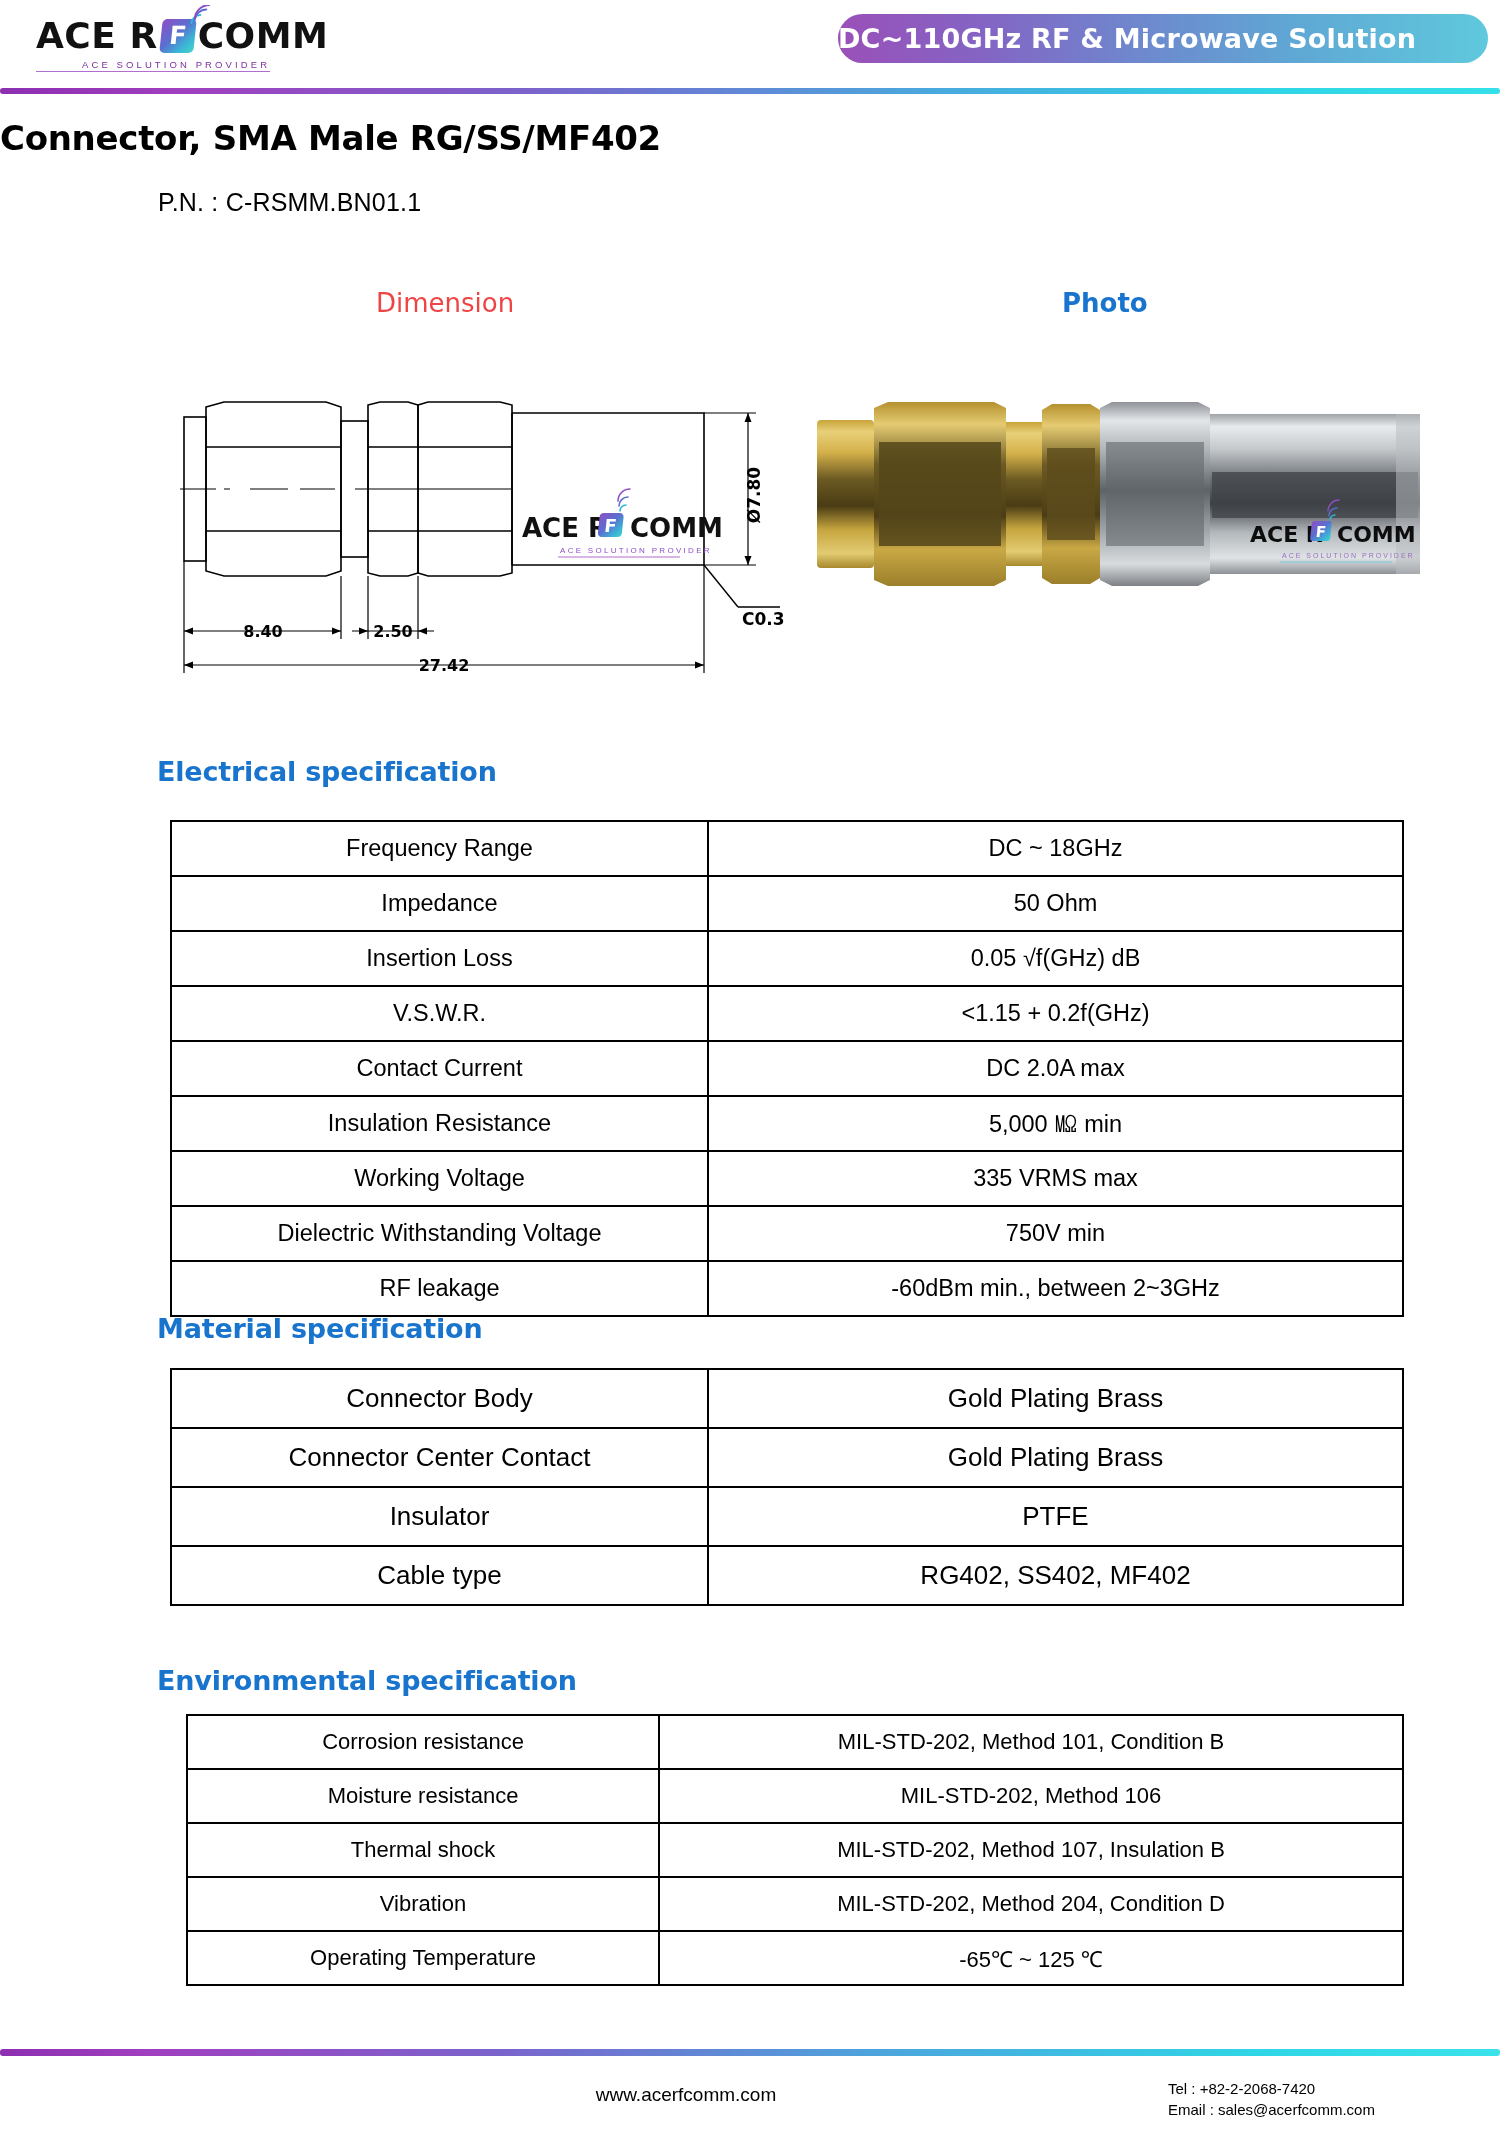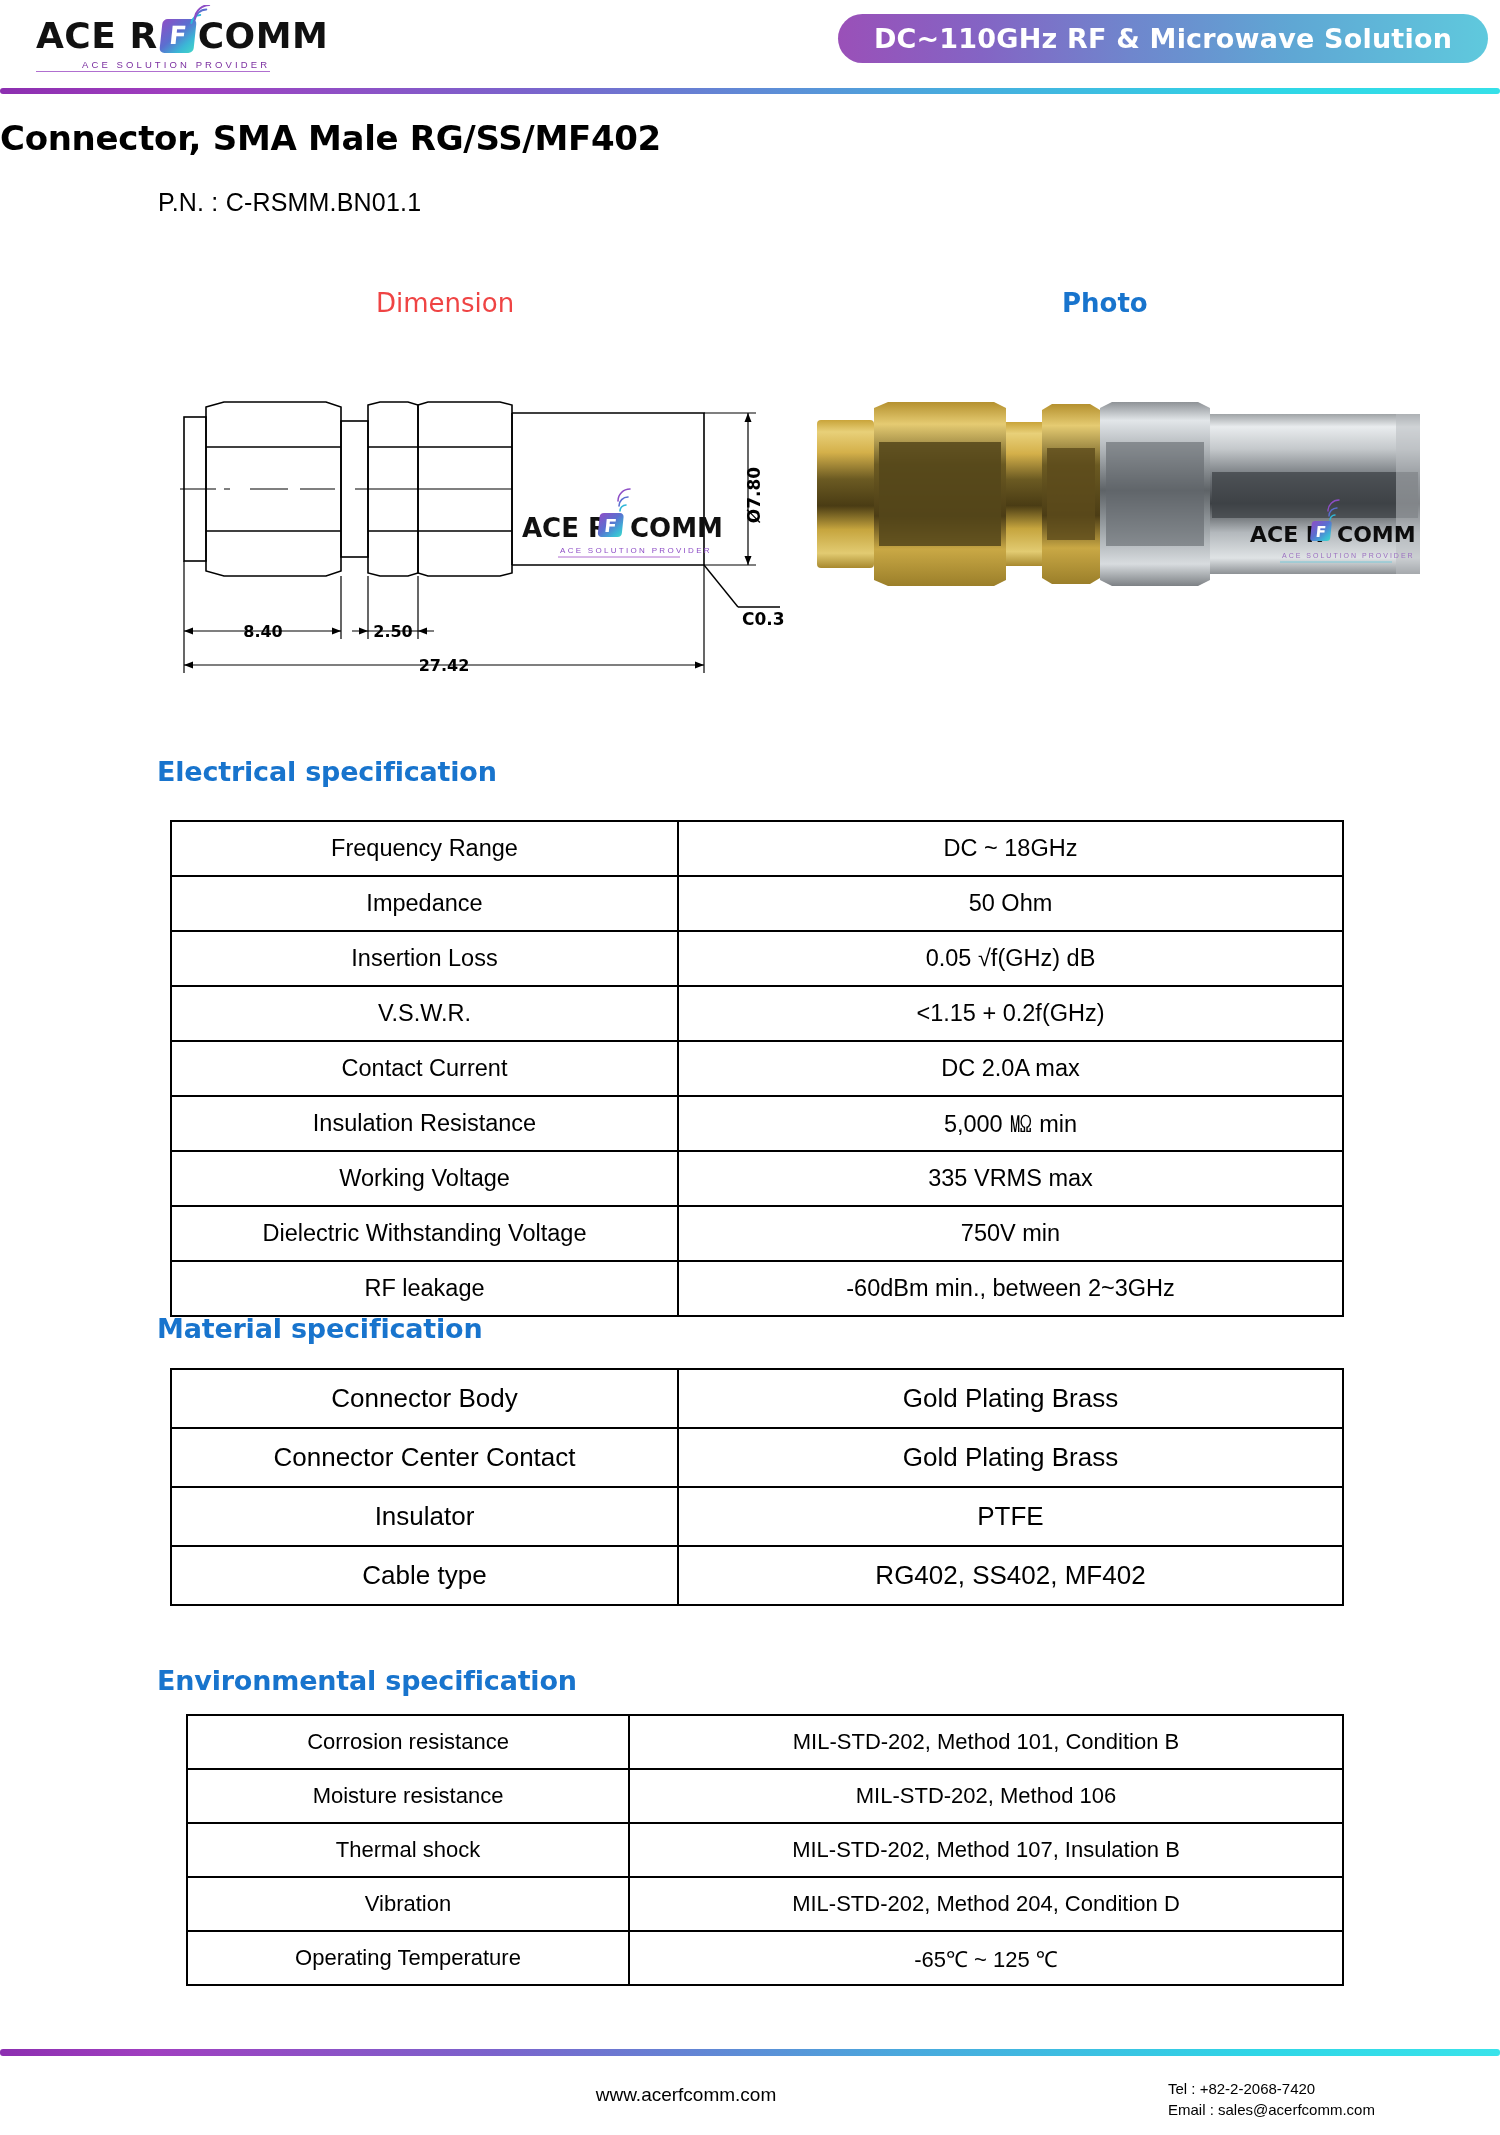--- a/index.html
+++ b/index.html
@@ -82,21 +82,21 @@
   .banner {
     position: absolute;
     right: 12px;
     top: 14px;
     width: 650px;
     height: 49px;
     border-radius: 26px;
     background: linear-gradient(90deg, #9a50b8 0%, #8464c4 22%, #6f86cd 45%, #5fa7d4 70%, #5fc9dd 100%);
     display: flex;
     align-items: center;
-    justify-content: center;
+    justify-content: flex-start;
   }
   .banner-text {
     font-family: "DejaVu Sans", sans-serif;
     font-size: 27px;
     font-weight: bold;
     color: #ffffff;
     letter-spacing: 0.2px;
     white-space: nowrap;
   }
   .header-rule {
@@ -182,21 +182,21 @@
     position: absolute;
     border-collapse: collapse;
     table-layout: fixed;
     background: #fff;
   }
   table.spec td {
     border: 2px solid #000;
     text-align: center;
     font-family: "Liberation Sans", sans-serif;
     color: #000;
-    padding: 0 0;
+    padding: 0 15px;
   }
   table.spec td.k { width: 505px; }
   table.spec td.v { width: 663px; }
 
   #tbl-electrical { left: 170px; top: 820px; }
   #tbl-electrical td { height: 53px; font-size: 23.5px; }
 
   #tbl-material { left: 170px; top: 1368px; }
   #tbl-material td { height: 57px; font-size: 26px; }
 

